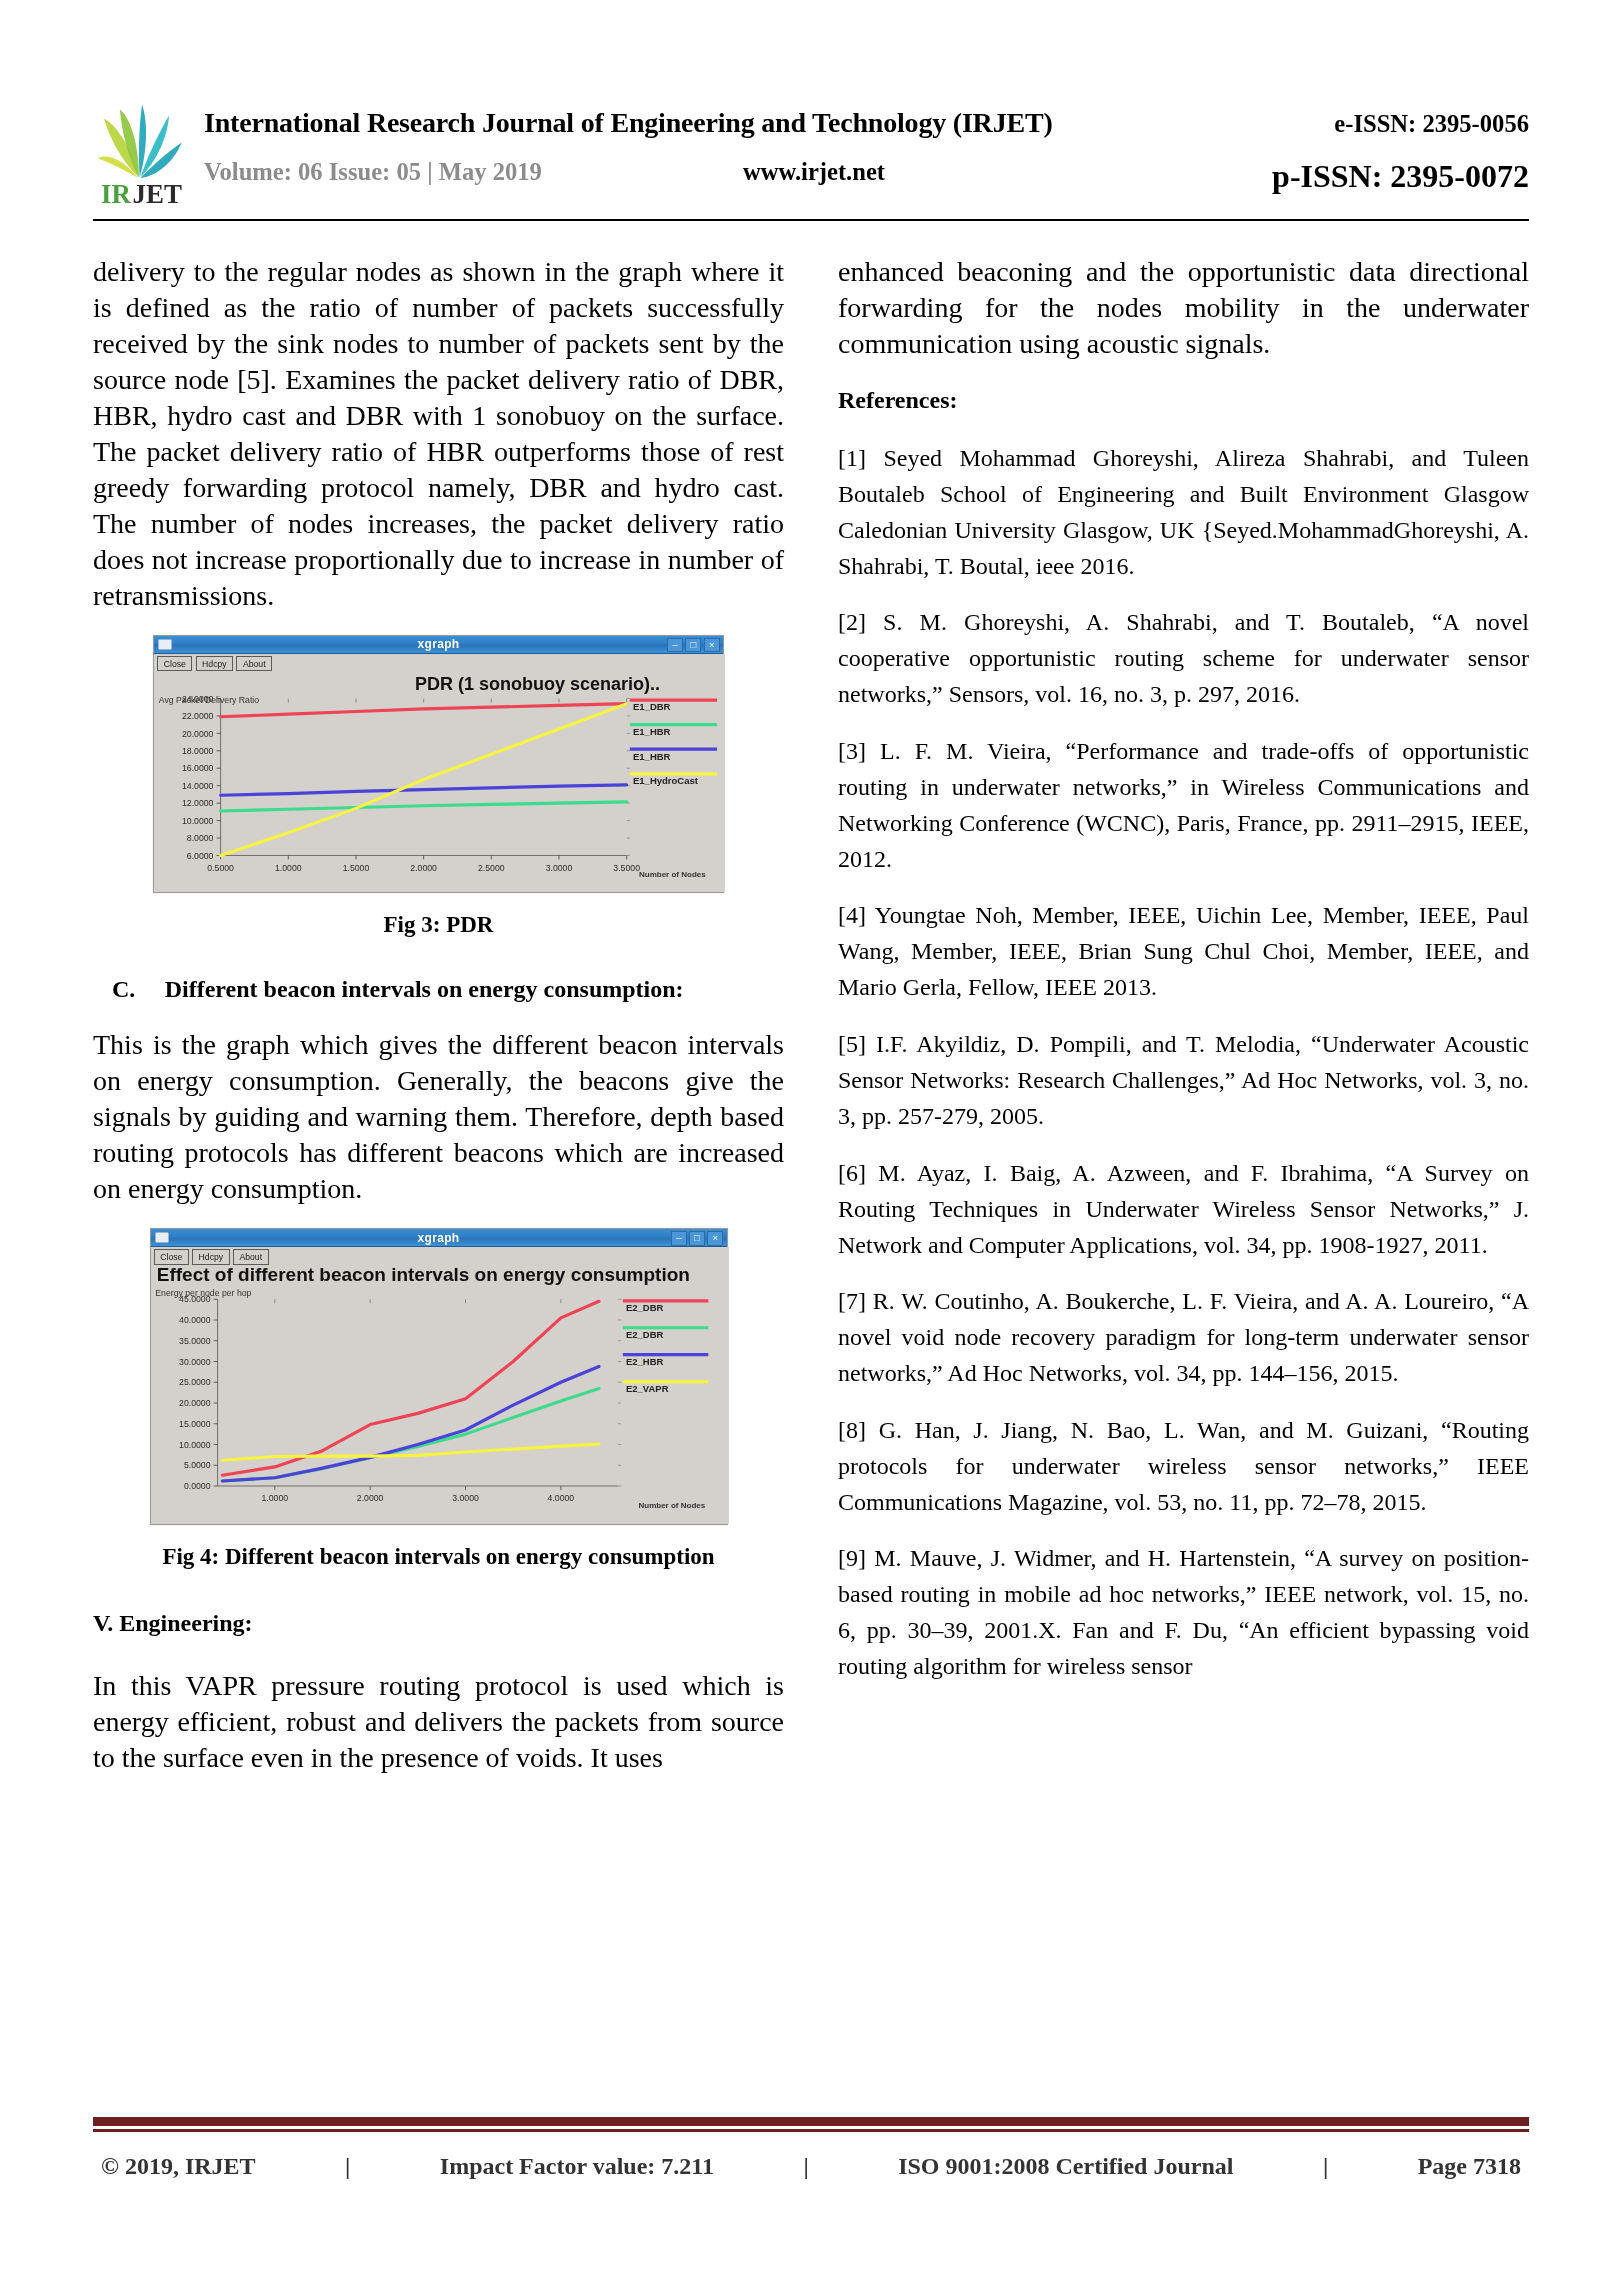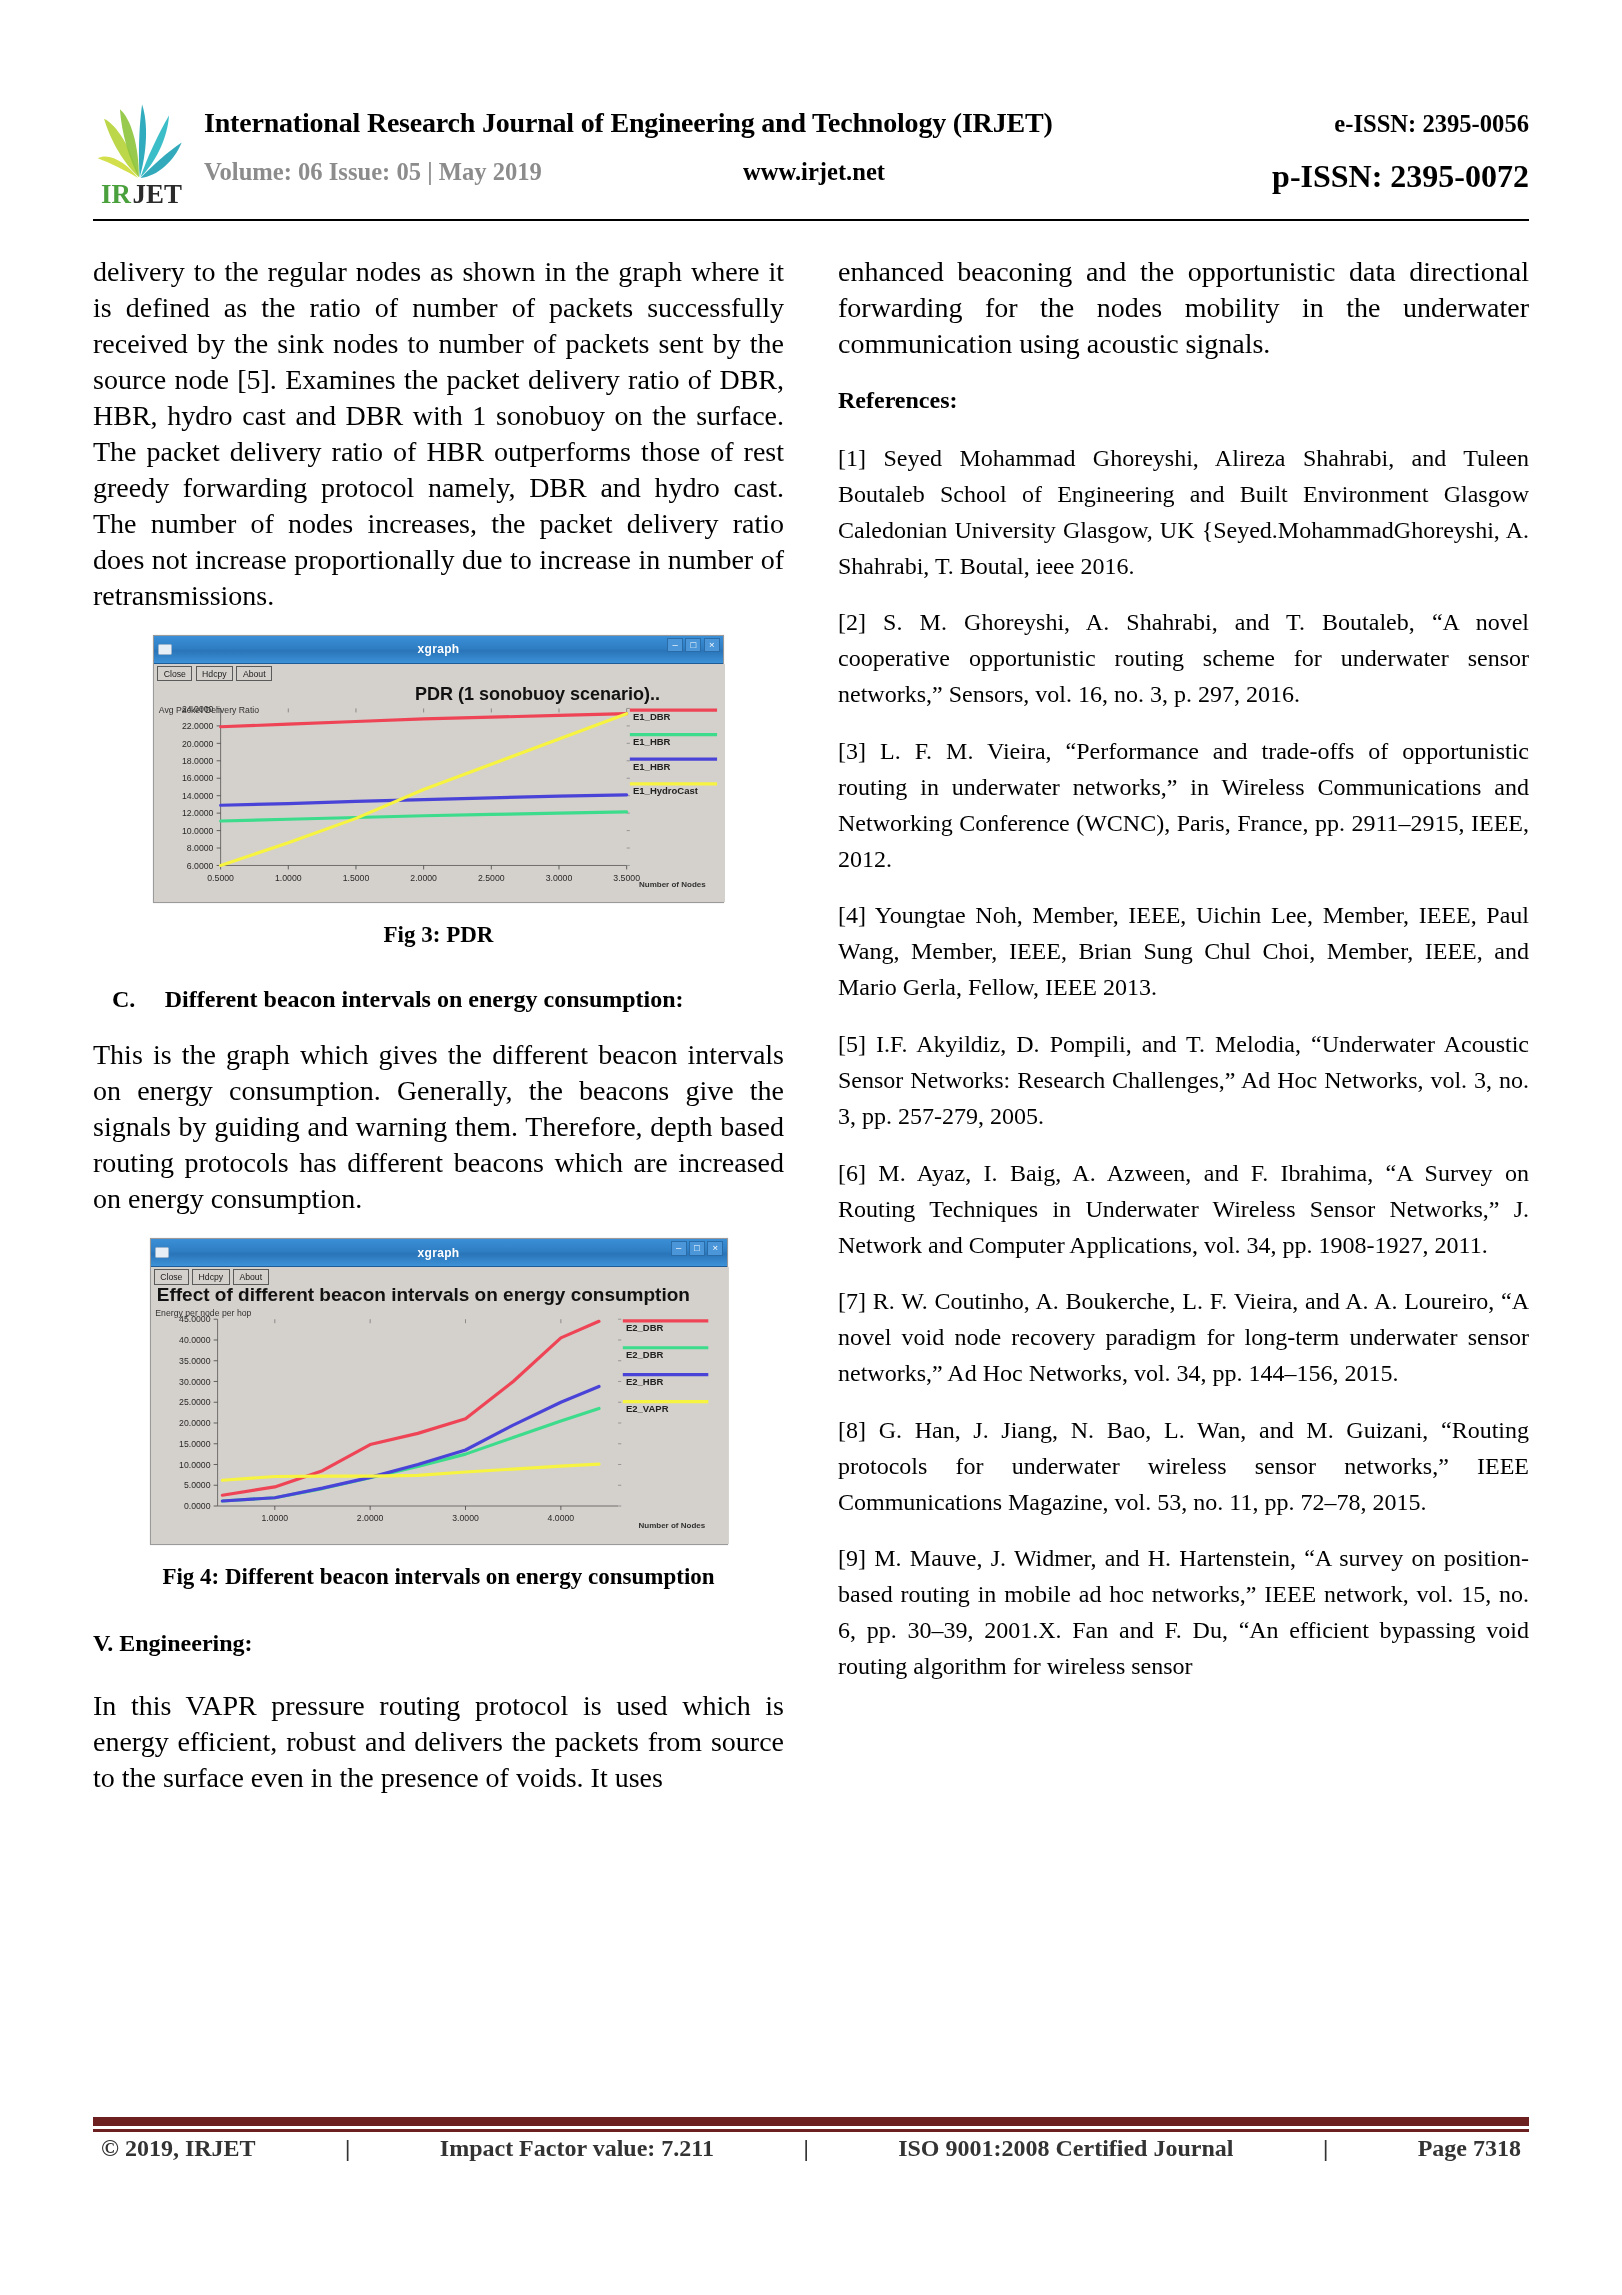--- a/index.html
+++ b/index.html
@@ -152,21 +152,21 @@
 
   
   .xgraph {
     position: relative;
     margin: 0 auto;
     background: #d6d2cd;
     border: 0.8px solid #9a9a9a;
     box-shadow: 0 0 0.8px rgba(0,0,0,.3);
   }
   .xg-titlebar {
-    height: 28px;
+    height: 18px;
     background: linear-gradient(to bottom, #3a8fd6 0%, #2f7ec4 45%, #2a74b8 55%, #3d92d8 100%);
     display: flex;
     align-items: center;
     position: relative;
     border-bottom: 0.8px solid #1d5c96;
   }
   .xg-appicon {
     width: 14.3px; height: 11px;
     margin-left: 4px;
     background: #e8eef5;
@@ -247,21 +247,21 @@
     left: 93px; top: 2117px;
     width: 1436px;
   }
   .foot-rule-top {
     height: 8.7px;
     background: #6d2020;
   }
   .foot-rule-gap { height: 3.2px; background: #fff; }
   .foot-rule-bot { height: 3.2px; background: #6d2020; }
   .foot-text {
-    margin-top: 3px;
+    margin-top: 21px;
     display: flex;
     align-items: baseline;
     justify-content: space-between;
     font-size: 24px;
     font-weight: bold;
     color: #333;
     padding: 0 8px;
   }
   .foot-sep { color: #333; font-weight: bold; }
 </style>

